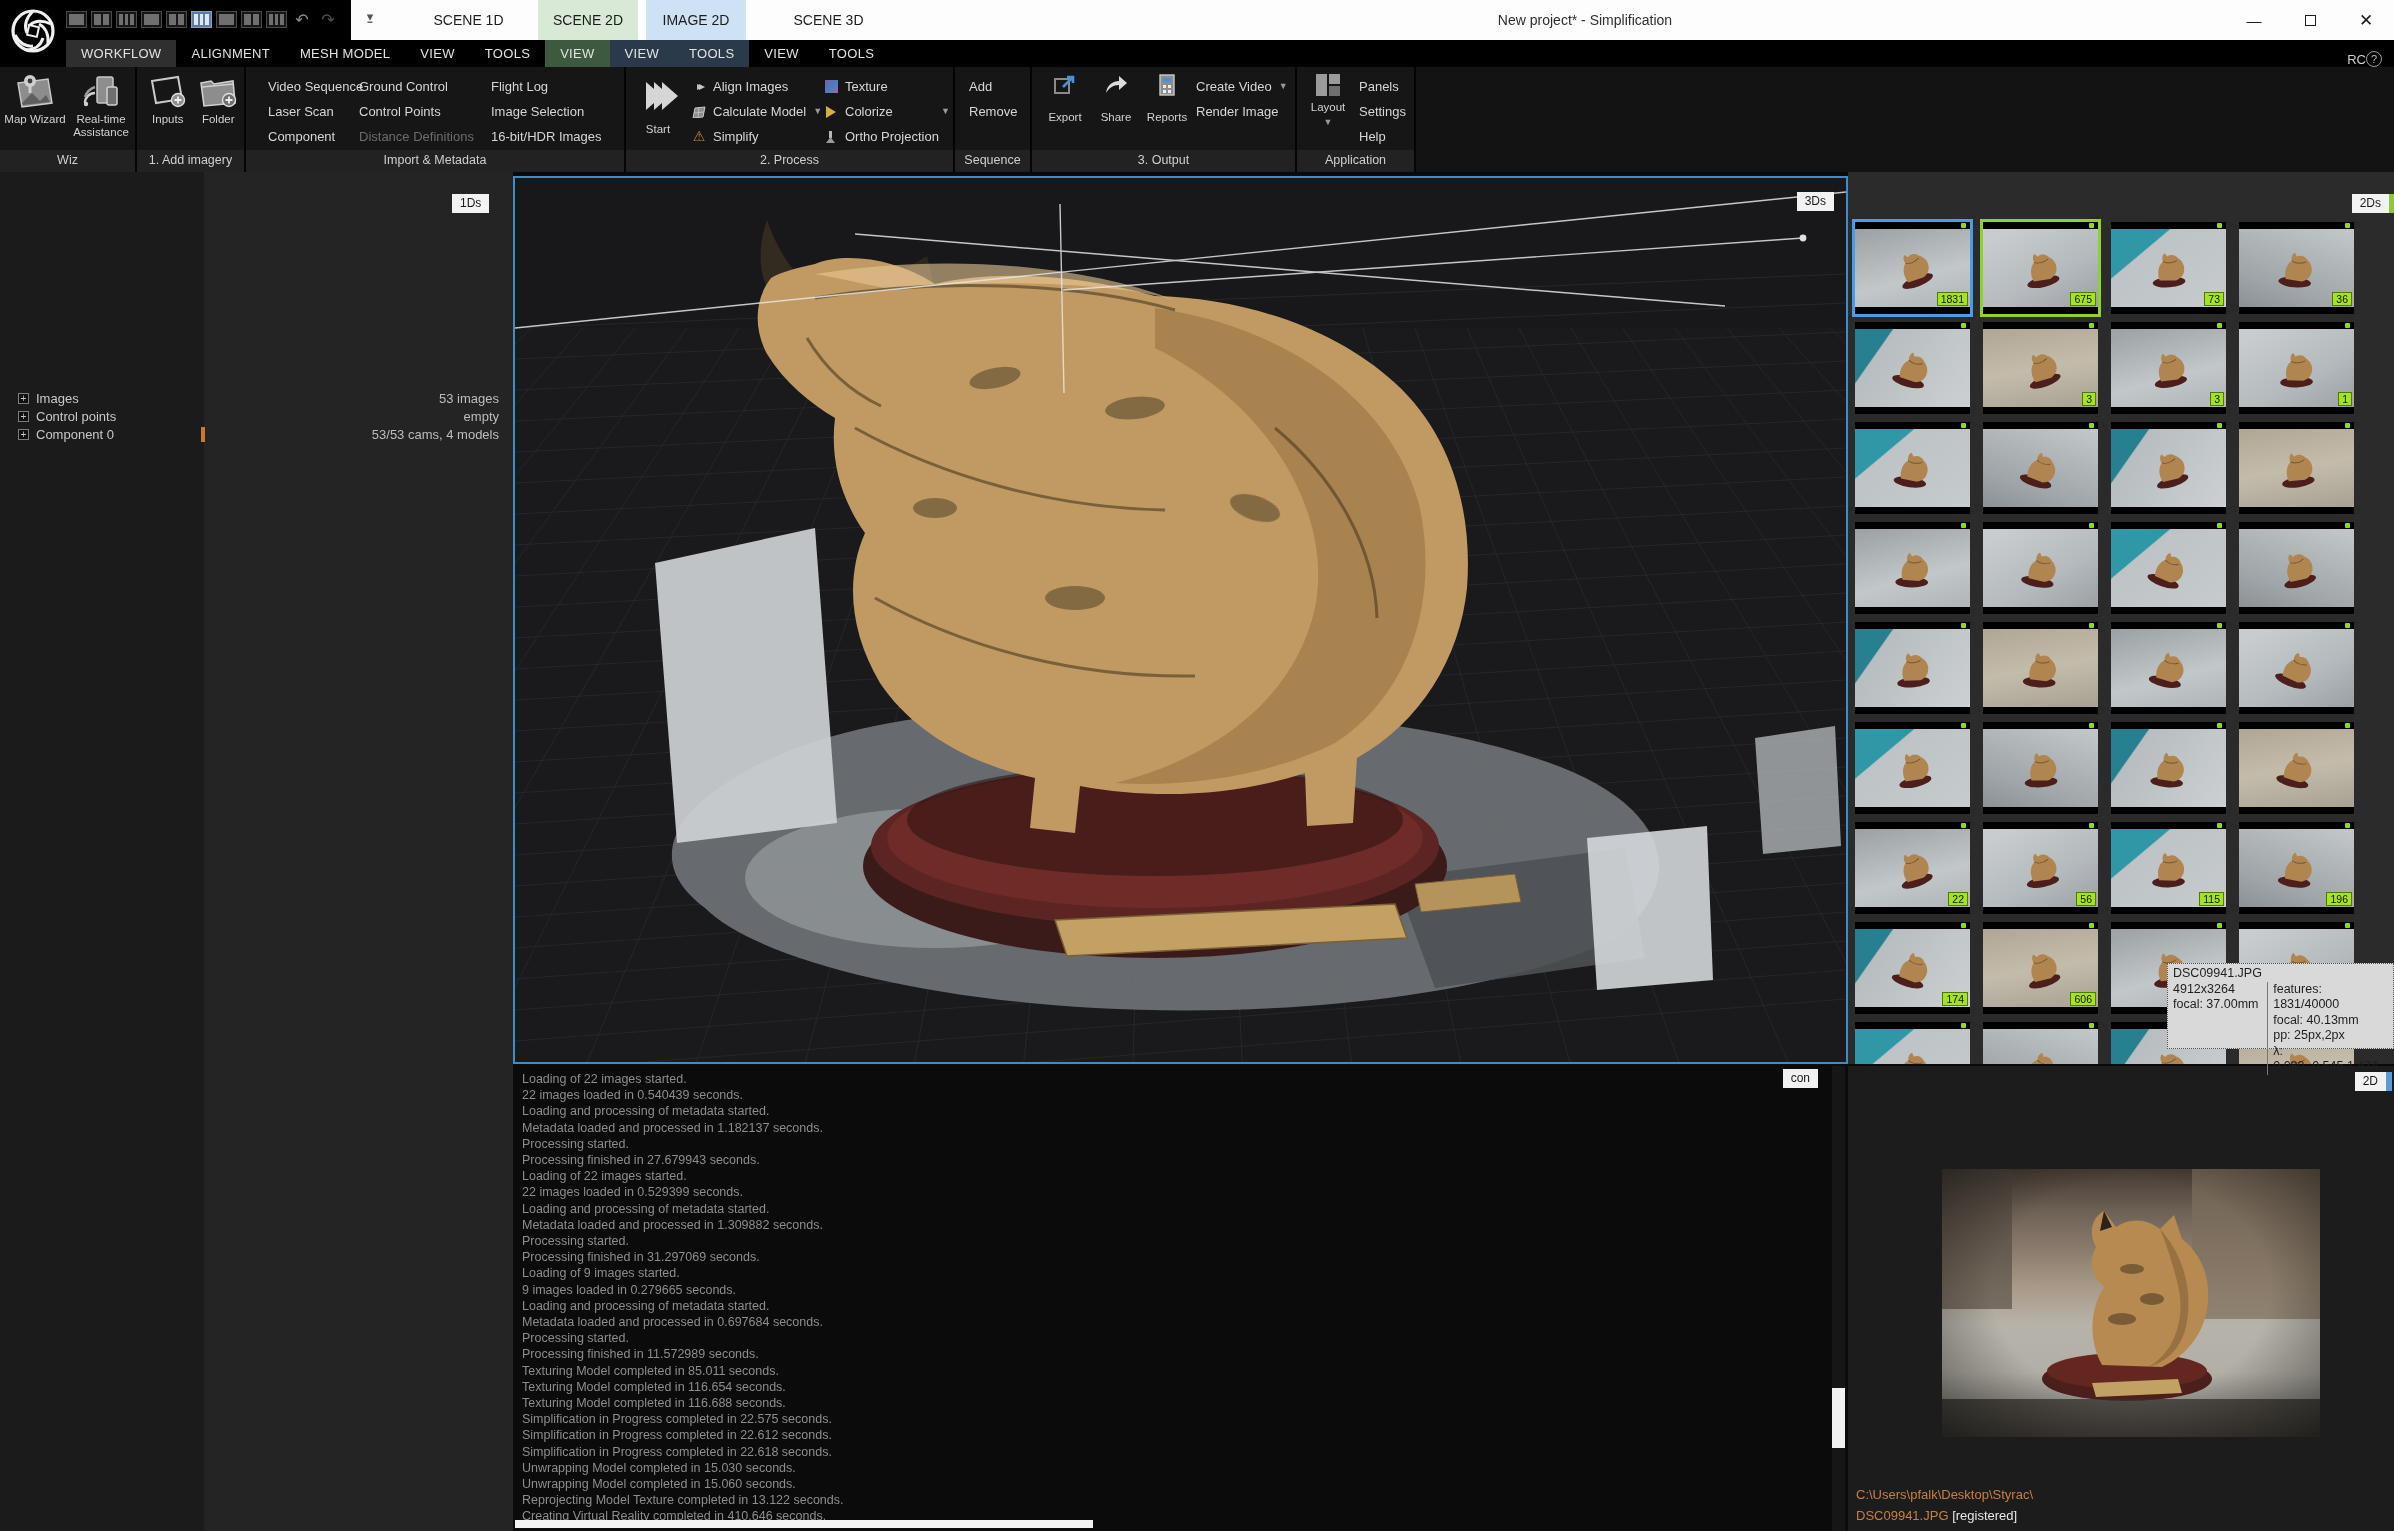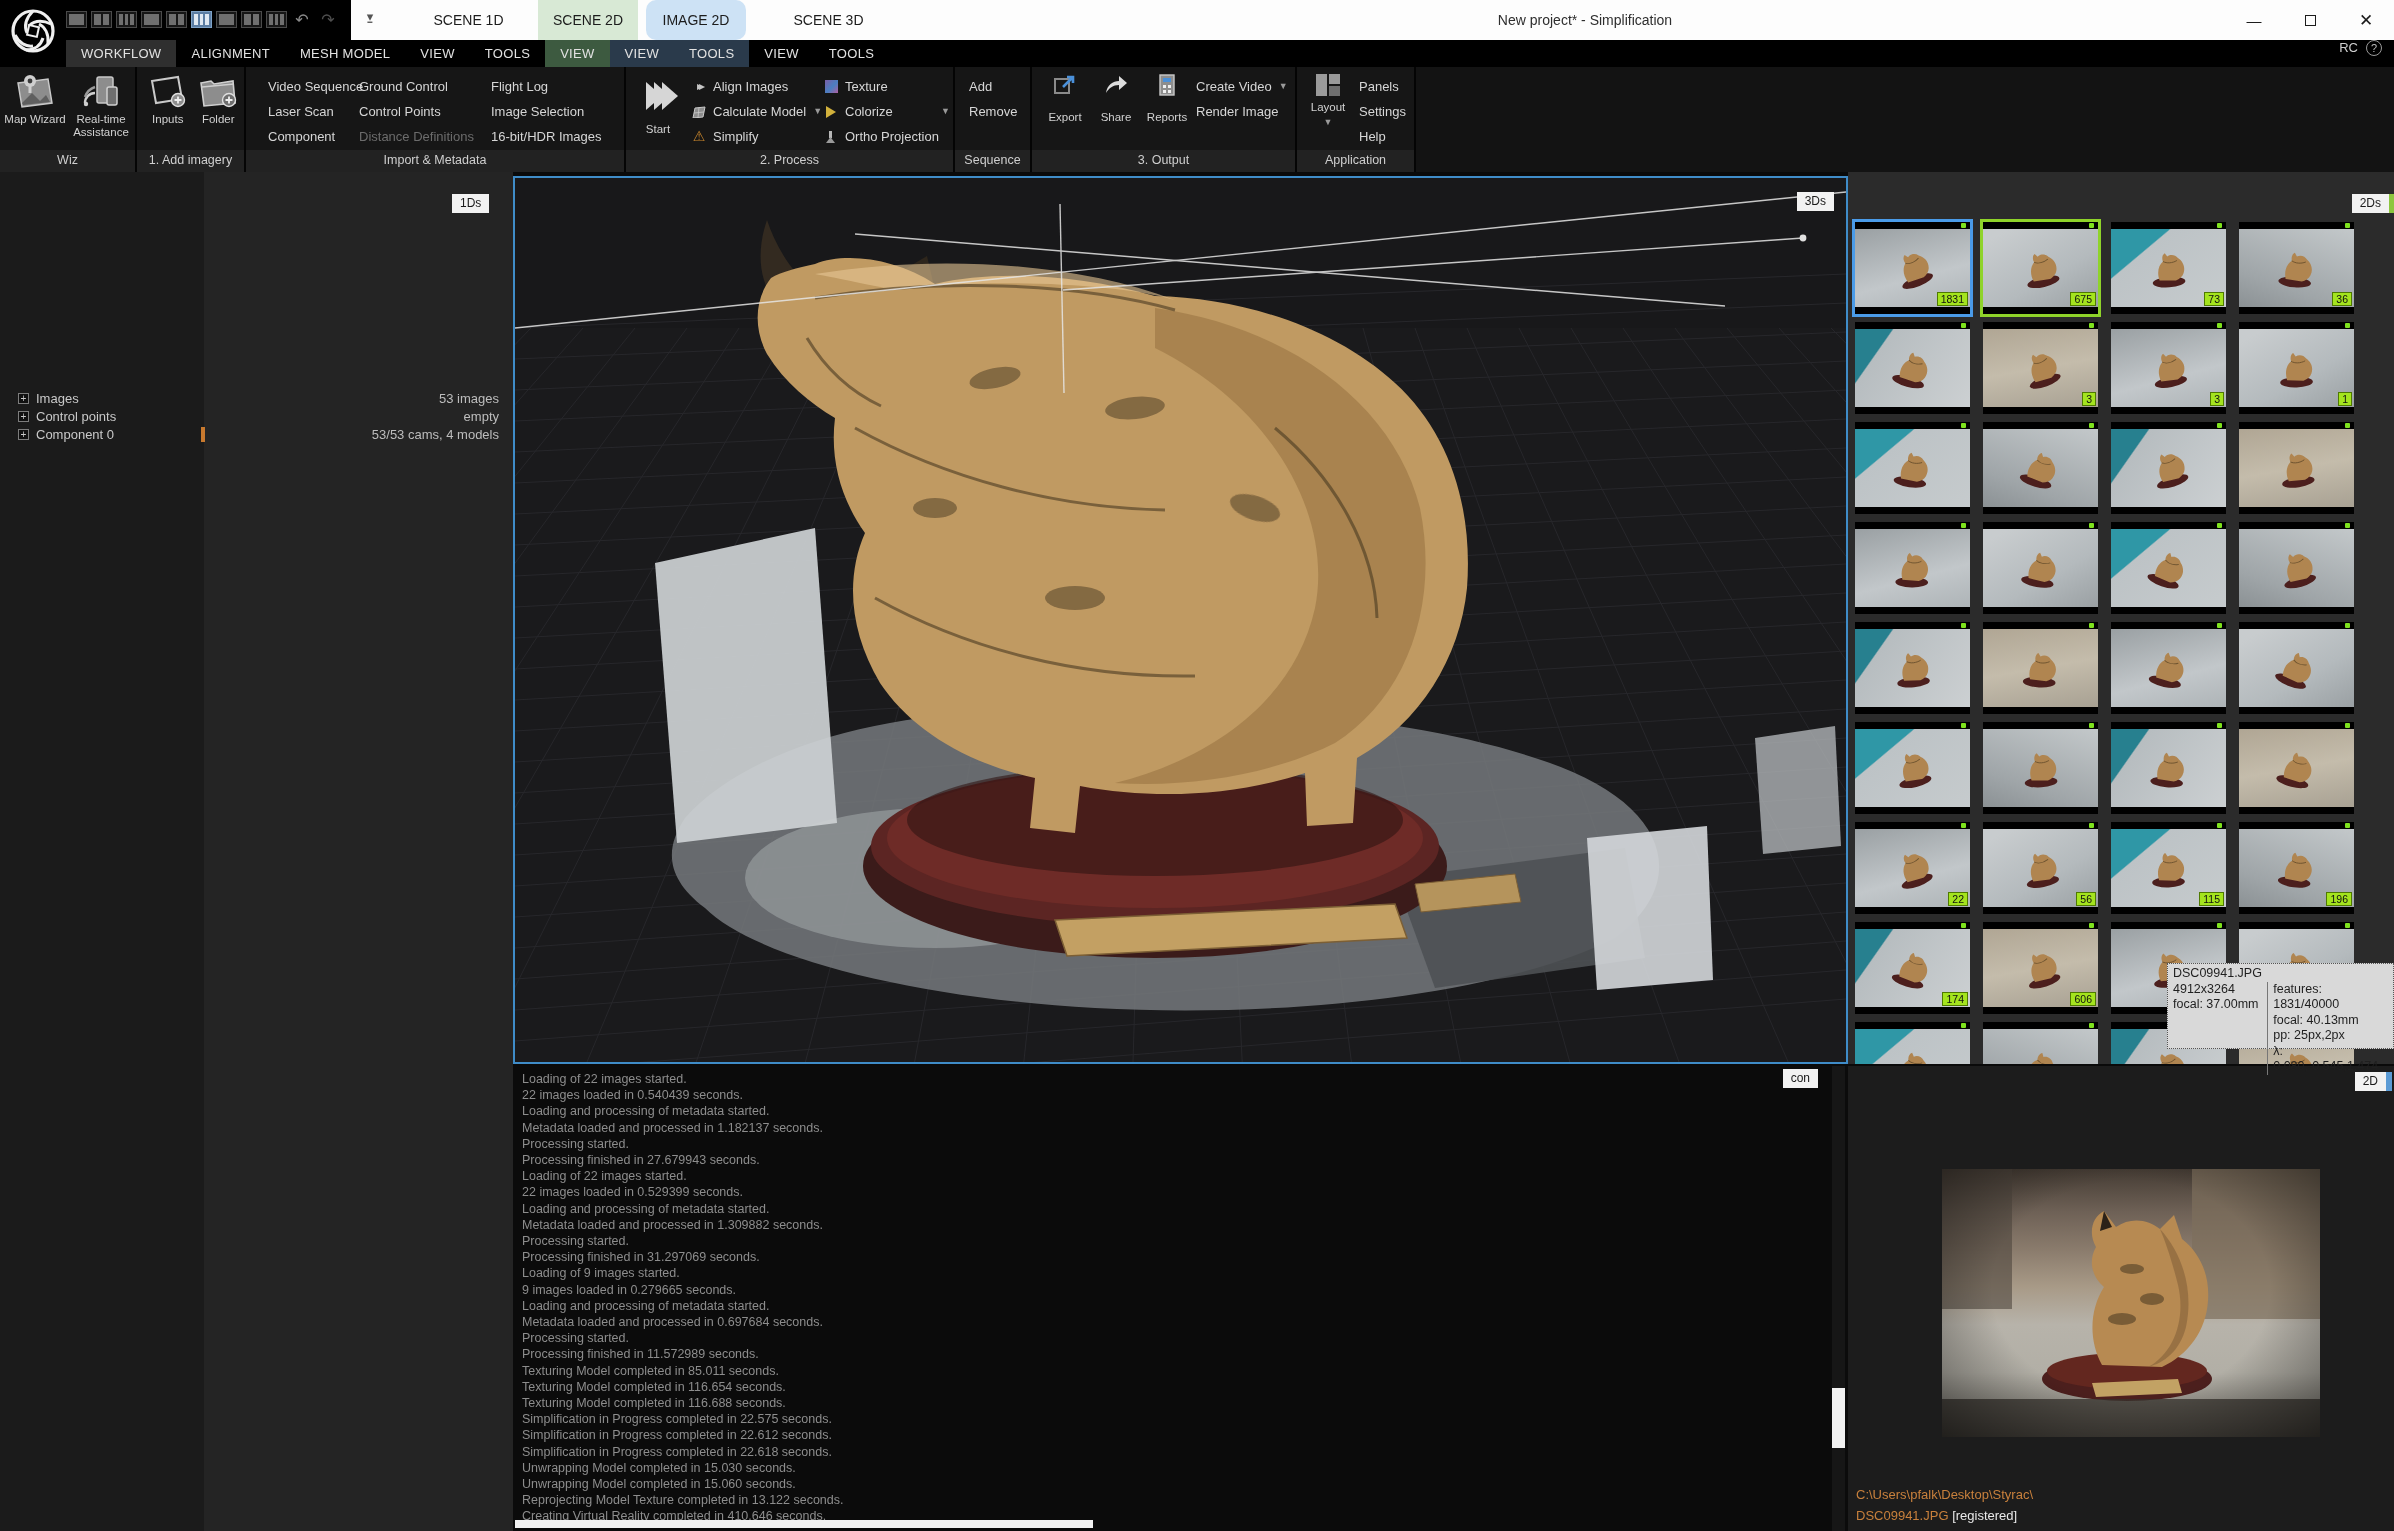--- a/index.html
+++ b/index.html
@@ -16,36 +16,36 @@
   .qicon.active { background:#5b7da3; border-color:#7fa3c8; }
   .qicon.active i { background:#dfe8f2; }
   .histbtn { color:#8a8a8a; font-size:16px; width:22px; text-align:center; }
   .histbtn.dim { color:#4f4f4f; }
   #tabstrip { position:absolute; left:351px; top:0; width:2043px; height:40px; background:#fdfdfd; }
   #pin-ribbon { position:absolute; left:6px; top:0; width:26px; height:40px; color:#555; font-size:13px;
     display:flex; align-items:center; justify-content:center; flex-direction:column; line-height:6px; }
   .stab { position:absolute; top:0; height:40px; display:flex; align-items:center; justify-content:center;
     font-size:14px; color:#1c1c1c; }
   .stab.green { background:#d8e9d5; }
-  .stab.blue  { background:#cde2f5;border-radius:10px; }
+  .stab.blue  { background:#cde2f5; }
   #win-title { position:absolute; left:1234px; top:0; height:40px; display:flex; align-items:center;
     transform:translateX(-50%); font-size:14px; color:#2e2e2e; white-space:nowrap; }
   .winbtn { position:absolute; top:0; width:56px; height:40px; display:flex; align-items:center; justify-content:center;
     color:#1c1c1c; font-size:15px; }
   #btn-min { right:112px; } #btn-max { right:56px; } #btn-close { right:0; font-size:17px; }
   #btn-max b { width:11px; height:11px; border:1.4px solid #1c1c1c; display:block; }
 
   
   #ribbon-tabs { position:absolute; left:0; top:40px; width:2394px; height:27px; background:#000;
     display:flex; align-items:stretch; padding-left:66px; }
   .rtab { padding:0 15px; font-size:13px; letter-spacing:.3px; color:#e2e2e2; line-height:27px; }
   .rtab.active { background:#2f2f2f; }
   .rtab.green  { background:#3d5a40; }
   .rtab.blue   { background:#2a3a4b; }
-  #rc-area { margin-left:auto; display:flex; align-items:flex-start; gap:8px; padding-right:12px; color:#cfcfcf; font-size:13px; }
+  #rc-area { margin-left:auto; display:flex; align-items:flex-end; padding-right:12px; color:#cfcfcf; font-size:13px; }
   #rc-help { width:16px; height:16px; border:1px solid #9a9a9a; border-radius:50%; font-size:11px; text-align:center; line-height:15px; color:#bcbcbc; }
 
   
   #ribbon { position:absolute; left:0; top:67px; width:2394px; height:83px; background:#131313; }
   .rgroup { position:absolute; top:0; height:83px; border-right:2px solid #040404; background:#161616; }
   .bigbtns { display:flex; height:100%; padding:4px 2px 2px 4px; gap:4px; }
   .bigbtn { width:62px; display:flex; flex-direction:column; align-items:center; }
   .bicon { height:40px; display:flex; align-items:center; justify-content:center; }
   .blabel { font-size:11.5px; line-height:13px; color:#d2d2d2; text-align:center; margin-top:2px; }
   .tcol { position:absolute; top:7px; }

